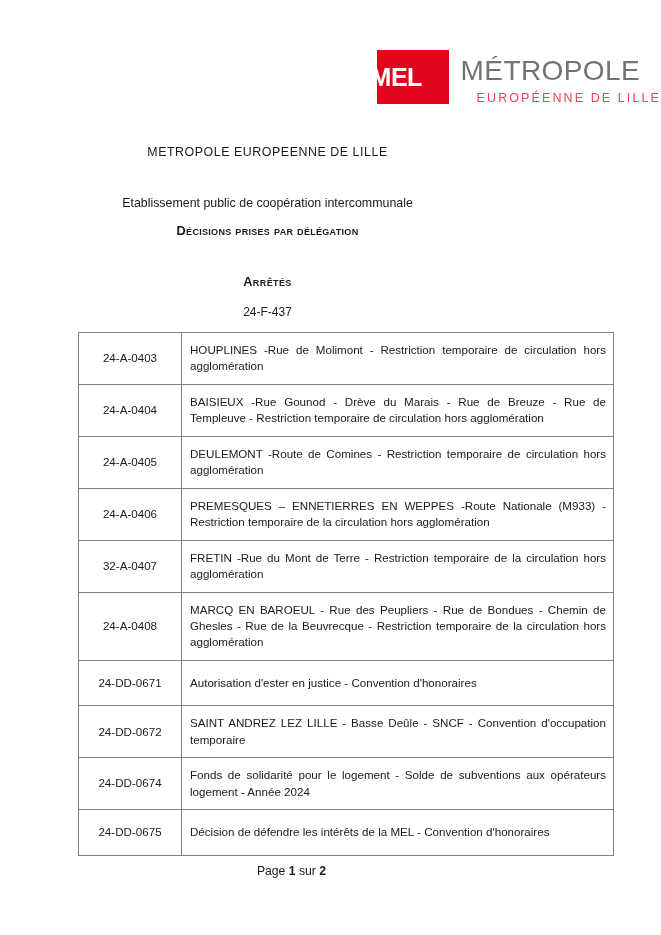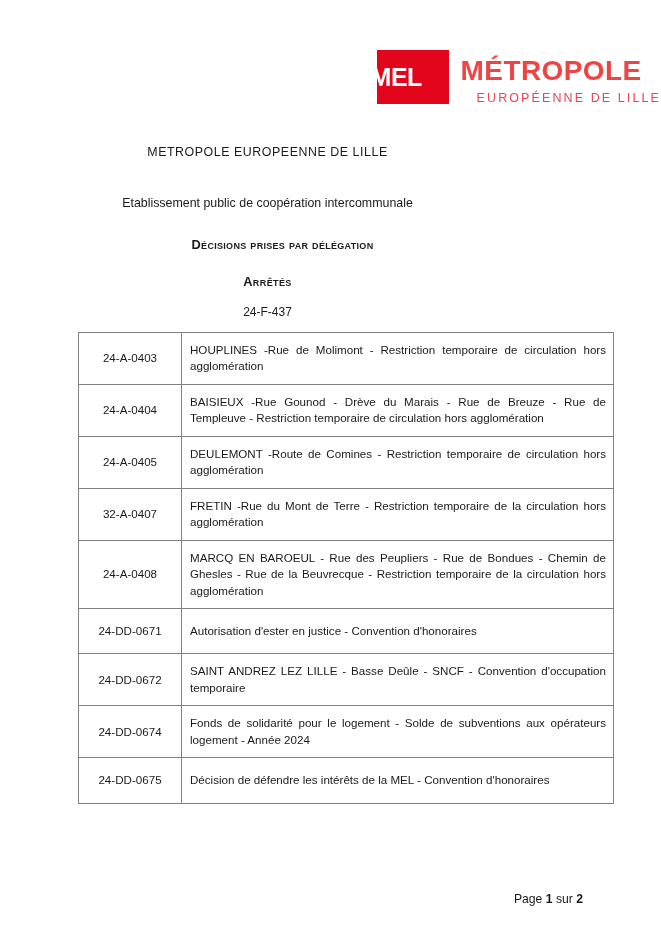--- a/index.html
+++ b/index.html
@@ -58,22 +58,22 @@
     font-stretch: condensed;
     transform-origin: left center;
   }
   .logo-words {
     display: flex;
     flex-direction: column;
     justify-content: flex-start;
     padding-top: 7px;
   }
   .logo-main {
-    color: #ef4444;
-    font-weight: bold;
+    color: #737373;
+    font-weight: normal;
     font-size: 28px;
     line-height: 1;
     letter-spacing: 0.4px;
     white-space: nowrap;
   }
   .logo-sub {
     color: #ef4254;
     font-size: 12.5px;
     line-height: 1;
     letter-spacing: 2.1px;
@@ -93,26 +93,25 @@
   .h-org {
     top: 145px;
     font-size: 12.4px;
     letter-spacing: 0.55px;
   }
   .h-sub {
     top: 196px;
     font-size: 12.4px;
   }
   .h-dec {
-    top: 237px;
+    top: 223px;
     font-size: 12.8px;
     font-weight: bold;
     font-variant: small-caps;
     letter-spacing: 0.3px;
-    margin-left: 15px;
   }
   .h-arr {
     top: 274px;
     font-size: 12.8px;
     font-weight: bold;
     font-variant: small-caps;
     letter-spacing: 0.4px;
   }
   .h-ref {
     top: 305px;
@@ -153,26 +152,25 @@
   td.desc.single {
     padding: 14px 7px 14px 8px;
   }
 
   
   .footer {
     position: absolute;
     top: 864px;
     left: 0;
     width: 661px;
-    text-align: right;
+    text-align: center;
     padding-right: 78px;
     box-sizing: border-box;
     font-size: 12.2px;
     color: #1a1a1a;
-    margin-top: 28px;
   }
   .footer b { font-weight: bold; }
 </style>
 </head>
 <body>
 
 <div class="page">
 
   <div class="logo-wrap">
     <div class="logo">
@@ -201,20 +199,24 @@
           </tr>
           <tr>
             <td class="ref">24-A-0404</td>
             <td class="desc">BAISIEUX -Rue Gounod - Drève du Marais - Rue de Breuze - Rue de Templeuve - Restriction temporaire de circulation hors agglomération</td>
           </tr>
           <tr>
             <td class="ref">24-A-0405</td>
             <td class="desc">DEULEMONT -Route de Comines - Restriction temporaire de circulation hors agglomération</td>
           </tr>
           <tr>
+            <td class="ref">24-A-0406</td>
+            <td class="desc">PREMESQUES – ENNETIERRES EN WEPPES -Route Nationale (M933) - Restriction temporaire de la circulation hors agglomération</td>
+          </tr>
+          <tr>
             <td class="ref">32-A-0407</td>
             <td class="desc">FRETIN -Rue du Mont de Terre - Restriction temporaire de la circulation hors agglomération</td>
           </tr>
           <tr>
             <td class="ref">24-A-0408</td>
             <td class="desc">MARCQ EN BAROEUL - Rue des Peupliers - Rue de Bondues - Chemin de Ghesles - Rue de la Beuvrecque - Restriction temporaire de la circulation hors agglomération</td>
           </tr>
           <tr>
             <td class="ref">24-DD-0671</td>
             <td class="desc single">Autorisation d'ester en justice - Convention d'honoraires</td>

